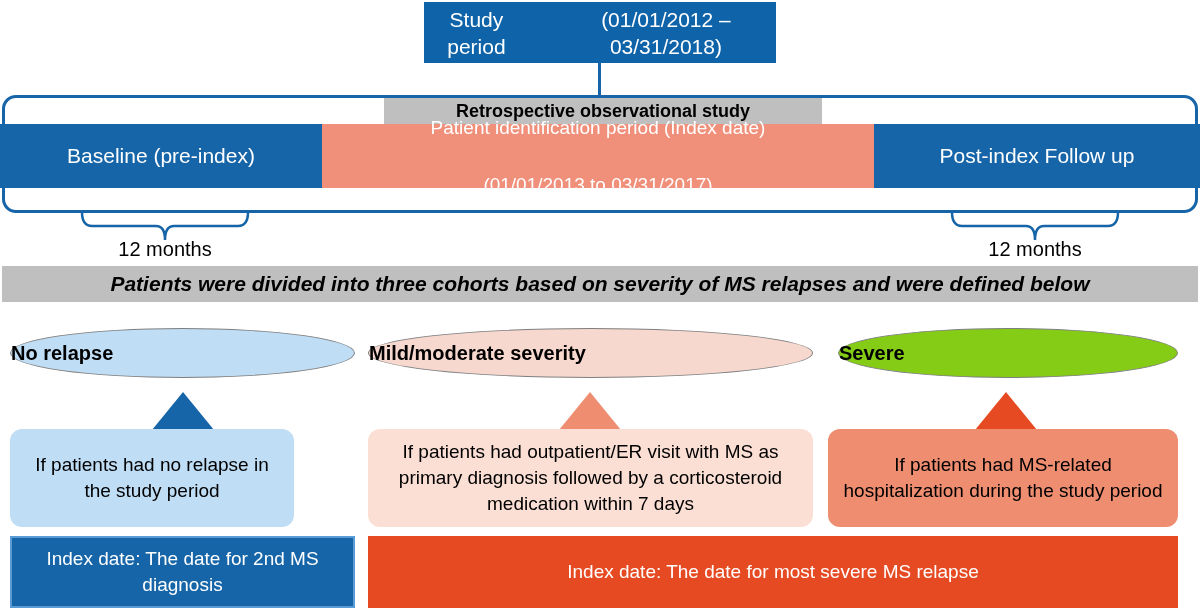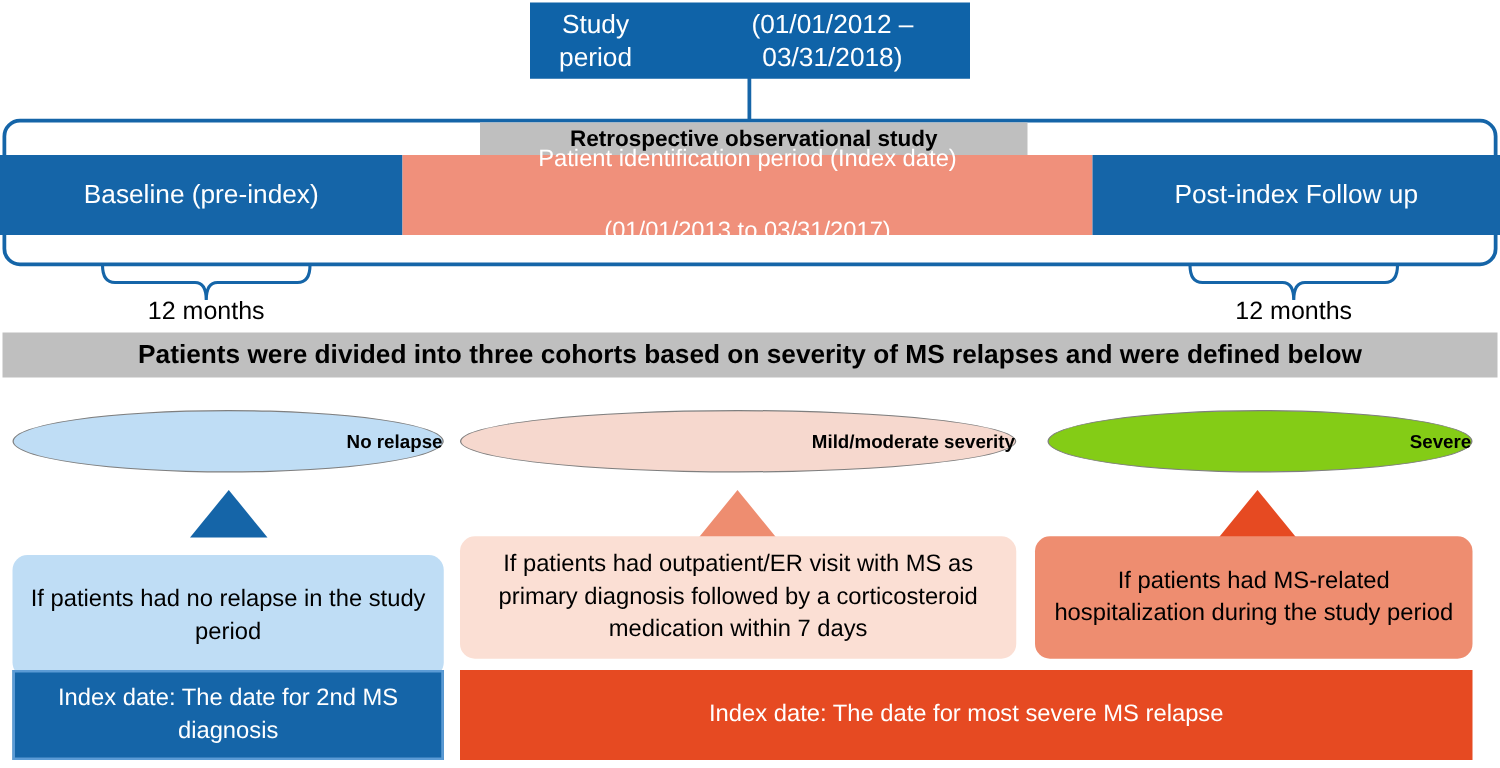--- a/index.html
+++ b/index.html
@@ -92,29 +92,30 @@
   .months-right { left: 950px; width: 170px; }
 
   
   .cohort-banner {
     left: 2px; top: 266px; width: 1196px; height: 36px;
     background: #BFBFBF;
     color: #000000;
     display: flex; align-items: center; justify-content: center;
     font-size: 21px; font-weight: bold;
     text-align: center;
+    font-style: italic;
   }
 
   
   .ellipse {
     top: 328px; height: 50px;
     border-radius: 50%;
     border: 1.5px solid #7F7F7F;
-    display: flex; align-items: center; justify-content: flex-end;
-    font-size: 15px; font-weight: bold; color: #000000;
+    display: flex; align-items: center; justify-content: flex-start;
+    font-size: 20px; font-weight: bold; color: #000000;
     text-align: center;
   }
   .ellipse-1 { left: 10px;  width: 345px; background: #BFDDF5; }
   .ellipse-2 { left: 368px; width: 445px; background: #F6D8CE; }
   .ellipse-3 { left: 838px; width: 340px; background: #84cc16; }
 
   
   .triangle {
     width: 0; height: 0;
     border-left: 31px solid transparent;
@@ -127,21 +128,21 @@
   
   .def-box {
     top: 429px; height: 98px;
     border-radius: 12px;
     display: flex; align-items: center; justify-content: center;
     text-align: center;
     font-size: 19px; line-height: 26px;
     color: #000000;
     padding: 0 10px;
   }
-  .def-1 { left: 10px;  width: 345px; background: #BFDDF5; margin-top: 15px; }
+  .def-1 { left: 10px;  width: 284px; background: #BFDDF5; }
   .def-2 { left: 368px; width: 445px; background: #FBDFD4; }
   .def-3 { left: 828px; width: 350px; background: #EE8D70; }
 
   
   .index-bar {
     top: 536px; height: 72px;
     display: flex; align-items: center; justify-content: center;
     text-align: center;
     color: #ffffff;
     font-size: 19px; line-height: 26px;

